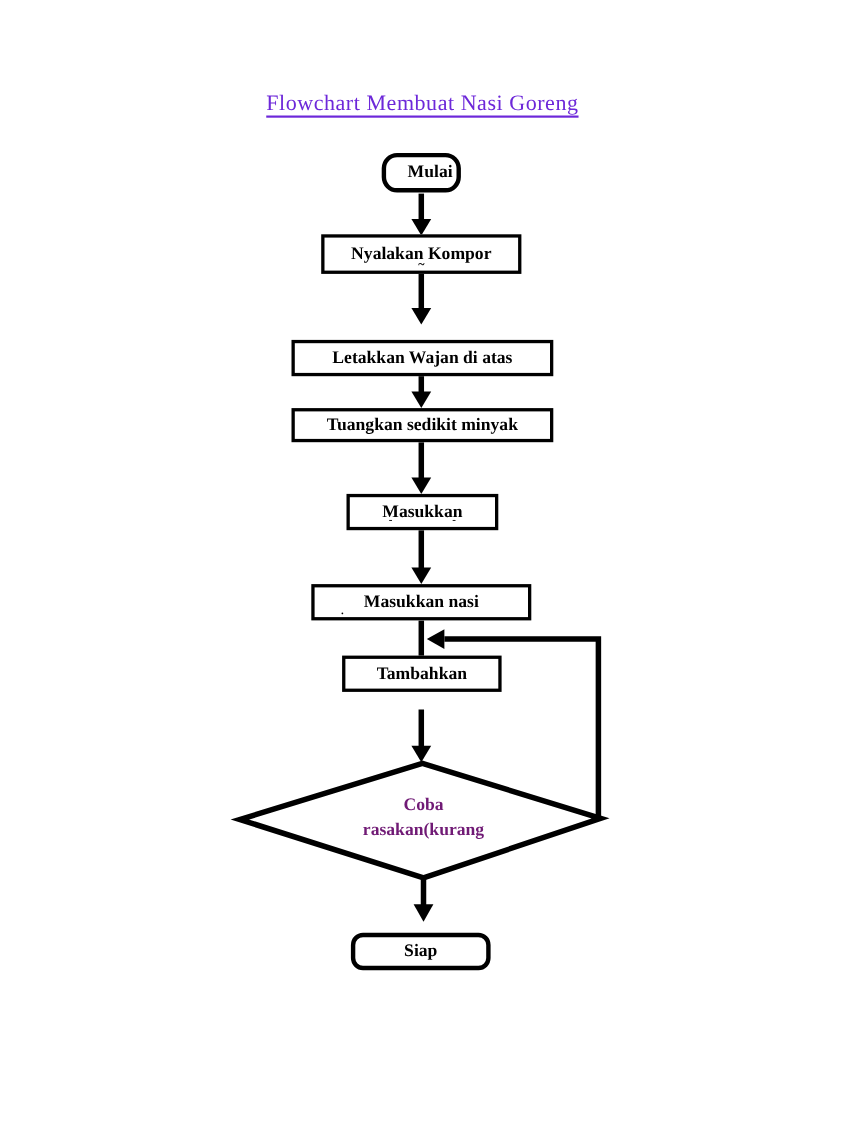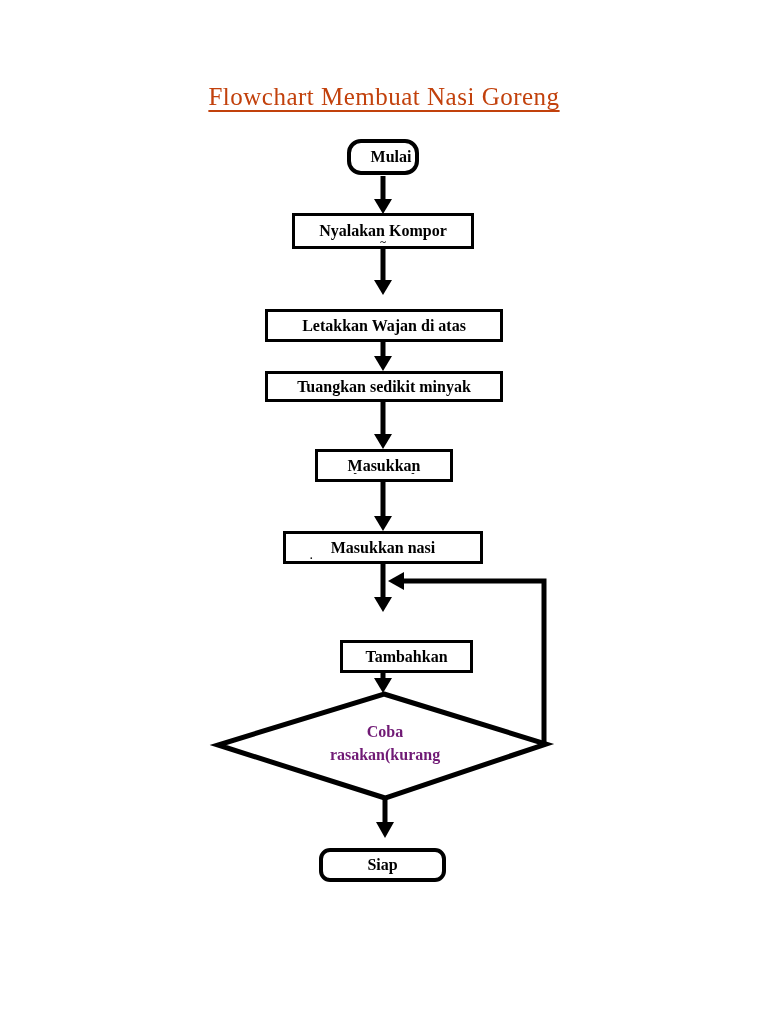--- a/index.html
+++ b/index.html
@@ -13,23 +13,23 @@
     position: relative;
     width: 768px; height: 1024px;
     background: #ffffff;
     overflow: hidden;
   }
   .title {
     position: absolute;
     top: 83px; left: 0;
     width: 768px;
     text-align: center;
-    font-size: 25px;
+    font-size: 20px;
     font-weight: normal;
-    color: #c2410c;
+    color: #6d28d9;
     text-decoration: underline;
     text-decoration-thickness: 2px;
     text-underline-offset: 5px;
     letter-spacing: 0.5px;
   }
   #connectors {
     position: absolute;
     top: 0; left: 0;
     width: 768px; height: 1024px;
   }
@@ -136,21 +136,21 @@
   <div class="node" style="left:315px; top:449px; width:138px; height:33px;">
     <span>Masukkan</span>
     <span class="clip-mark pair">- -</span>
   </div>
 
   <div class="node" style="left:283px; top:531px; width:200px; height:33px;">
     <span>Masukkan nasi</span>
     <span class="clip-mark single-dot">.</span>
   </div>
 
-  <div class="node" style="left:311px; top:640px; width:133px; height:33px;margin-left:29px;">
+  <div class="node" style="left:311px; top:596px; width:145px; height:33px;">
     <span>Tambahkan</span>
   </div>
 
   <div class="decision-label">
     <span>Coba</span>
     <span>rasakan(kurang</span>
   </div>
 
   <div class="node terminator" style="left:319px; top:848px; width:127px; height:34px; border-radius:11px;align-items:center;">
     <span>Siap</span>

